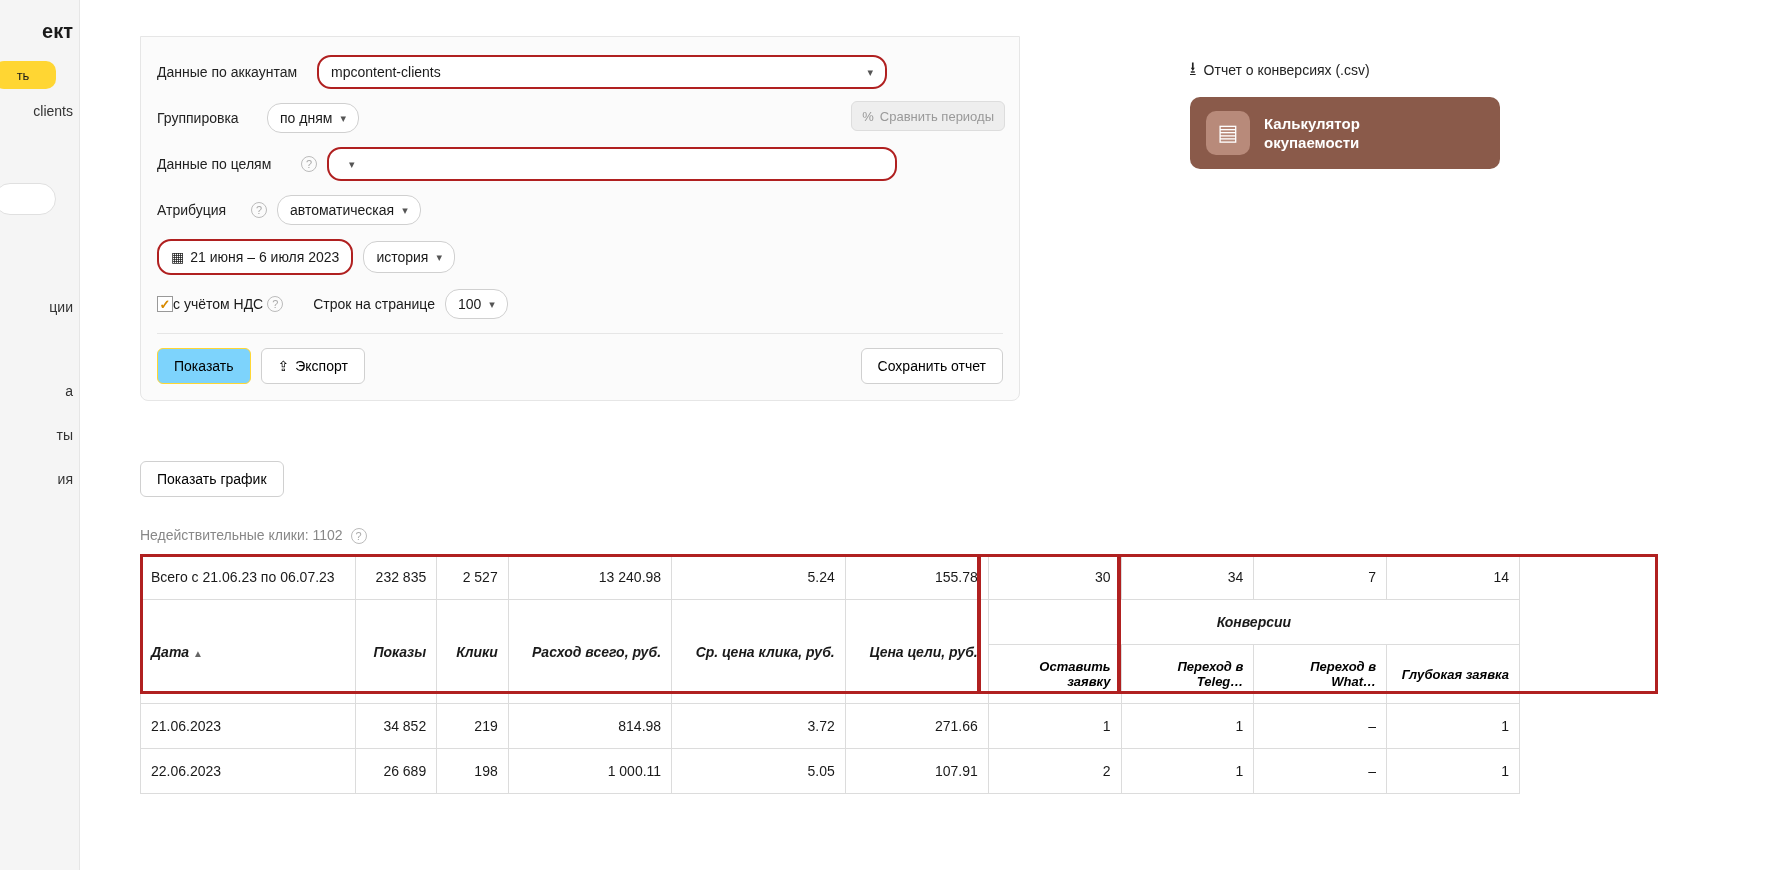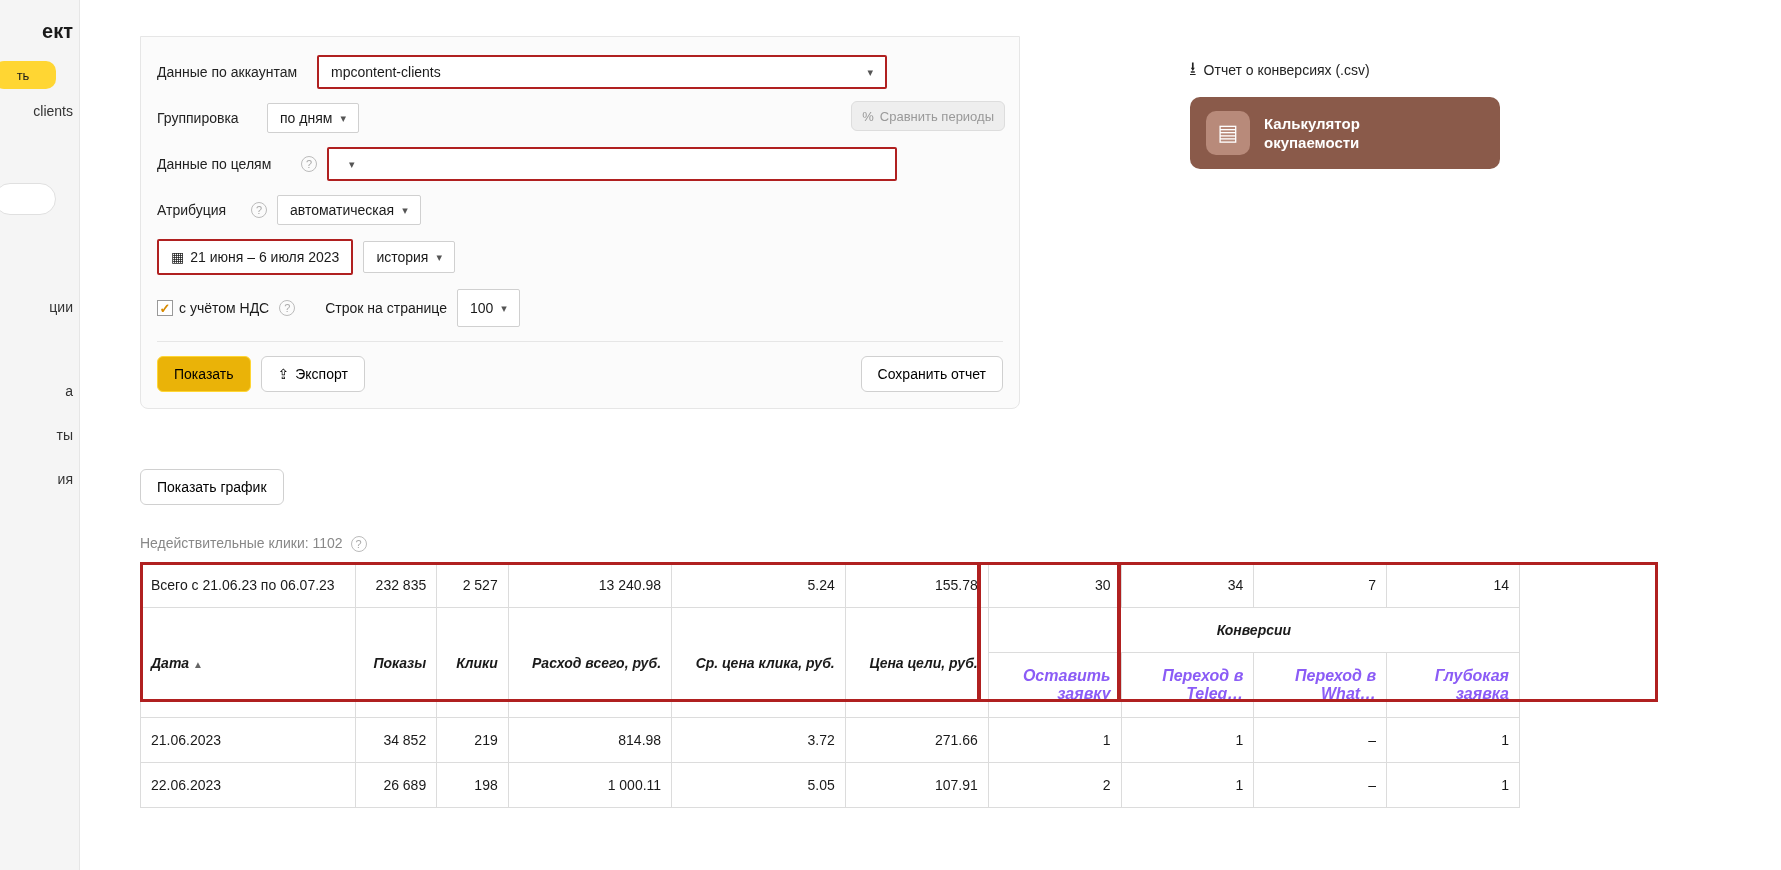--- a/index.html
+++ b/index.html
@@ -41,37 +41,37 @@
     position: absolute; left: 140px; top: 12px; right: 20px; height: 100%; margin-top: 24px;
   }
   .filters-panel {
     background: #fbfbfb; border: 1px solid #e6e6e6; border-radius: 0 0 8px 8px;
     padding: 18px 16px 16px 16px; width: 880px;
     position: relative;
   }
   .row { display: flex; align-items: center; margin-bottom: 14px; gap: 10px; }
   .label { font-size: 14px; color: #222; min-width: 150px; }
   .select-like {
-    background: #fff; border: 1px solid #d0d0d0; border-radius: 2px;
+    background: #fff; border: 1px solid #d0d0d0; border-radius: 14px;
     height: 34px; display: flex; align-items: center; padding: 0 12px;
     font-size: 14px; cursor: pointer; justify-content: space-between;
   }
   .chevron { font-size: 11px; color: #555; margin-left: 8px; }
   .help-icon {
     display: inline-block; width: 16px; height: 16px; border: 1px solid #bbb;
     border-radius: 50%; color: #aaa; font-size: 11px; text-align: center;
     line-height: 14px; margin-left: 4px;
   }
   .red-frame { border: 2px solid #b02020 !important; }
   .btn {
     background: #fff; border: 1px solid #d0d0d0; border-radius: 6px;
     height: 36px; padding: 0 16px; display: inline-flex; align-items: center;
     font-size: 14px; cursor: pointer; gap: 6px;
   }
-  .btn-yellow { background: #eab308; border-color: #ffd633; font-weight: 500; }
+  .btn-yellow { background: #7dd3fc; border-color: #ffd633; font-weight: 500; }
   .compare-btn {
     position: absolute; right: 14px; top: 64px;
     background: #eee; border: 1px solid #ddd; color: #999; cursor: not-allowed;
     height: 30px; padding: 0 10px; border-radius: 6px; display: flex; align-items: center;
     font-size: 13px; gap: 6px;
   }
   .checkbox { width: 16px; height: 16px; border: 1px solid #999; background: #fff;
     display: inline-flex; align-items: center; justify-content: center; }
   .checkbox.checked::after { content: "✓"; color: #d88a00; font-size: 13px; font-weight: bold; }
   .link { color: #0044bb; cursor: pointer; }
@@ -101,21 +101,21 @@
   .invalid-clicks { color: #888; font-size: 14px; margin-bottom: 10px; }
   table.report {
     border-collapse: collapse; width: 100%; font-size: 14px;
   }
   table.report th, table.report td {
     border: 1px solid #dcdcdc; padding: 14px 10px; text-align: right;
   }
   table.report th { font-weight: 600; background: #fff; font-style: italic; }
   table.report td.left, table.report th.left { text-align: left; }
   table.report .sort-arrow { font-size: 10px; color: #666; }
-  .conv-sub th { font-weight: 400; font-size: 16px; color: #8b5cf6; padding: 10px 8px; border-radius: 9px; }
+  .conv-sub th { font-weight: 400; font-size: 13px; color: #000000; padding: 10px 8px; border-radius: 9px; }
   .red-overlay {
     position: absolute; border: 3px solid #b02020; pointer-events: none;
   }
 </style>
 </head>
 <body>
 
 <div class="sidebar">
   <div class="logo">ект</div>
   <div class="yellow-pill">ть</div>
@@ -177,27 +177,27 @@
         <span style="margin-right:6px">▦</span>
         <span>21 июня – 6 июля 2023</span>
       </div>
       <div class="select-like" style="height:32px">
         <span>история</span>
         <span class="chevron">▾</span>
       </div>
     </div>
 
     <div class="row">
-      <label style="display:flex;align-items:center;gap:6px">
+      <label style="display:flex;align-items:center;">
         <span class="checkbox checked"></span>
         <span>с учётом НДС</span>
         <span class="help-icon">?</span>
       </label>
       <span style="margin-left:20px">Строк на странице</span>
-      <div class="select-like" style="height:38px">
+      <div class="select-like" style="height:30px">
         <span>100</span>
         <span class="chevron">▾</span>
       </div>
     </div>
 
 
     <div class="actions-row">
       <div style="display:flex;gap:10px">
         <button class="btn btn-yellow">Показать</button>
         <button class="btn">

